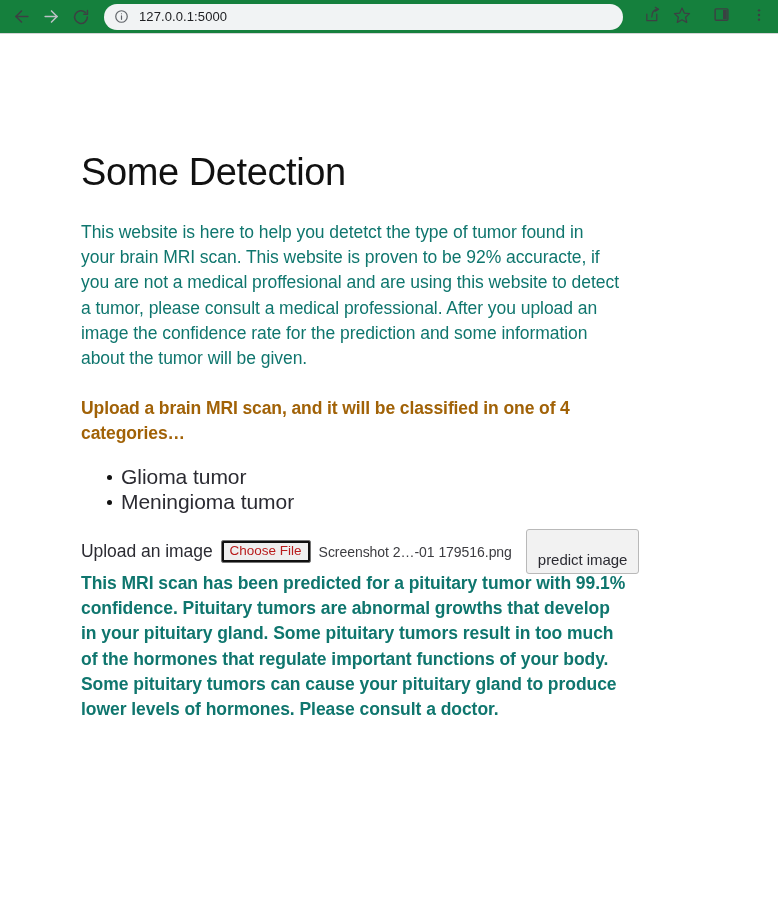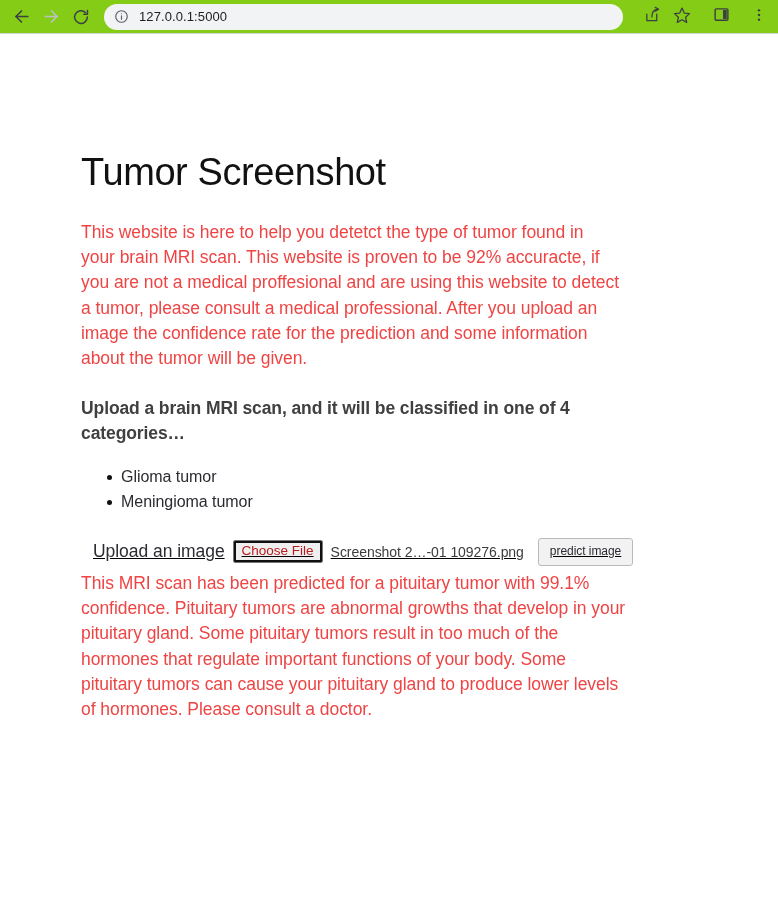--- a/index.html
+++ b/index.html
@@ -13,21 +13,21 @@
     height: 915px;
     background: #ffffff;
     font-family: "Liberation Sans", sans-serif;
     overflow: hidden;
   }
 
   
   .browser-toolbar {
     position: relative;
     height: 34px;
-    background: #84cc16;
+    background: #15803d;
     border-bottom: 1px solid #d4d4d6;
     display: flex;
     align-items: center;
     padding: 0 8px 0 6px;
   }
   .nav-btn {
     width: 30px;
     height: 28px;
     display: flex;
     align-items: center;
@@ -97,70 +97,70 @@
     font-weight: 400;
     color: #111111;
     margin: 0 0 26px 0;
     letter-spacing: -0.4px;
     line-height: 1.1;
   }
   p.body-text {
     font-family: "Liberation Sans", sans-serif;
     font-size: 17.5px;
     line-height: 25.3px;
-    color: #ef4444;
+    color: #0f766e;
     margin: 0 0 24px 0;
     letter-spacing: -0.05px;
     width: 540px;
   }
   p.body-text.result {
     width: 548px;
     margin-bottom: 0;
+    font-weight: bold;
   }
   p.upload-instruction {
     font-family: "Liberation Sans", sans-serif;
     font-size: 17.5px;
     line-height: 25.3px;
-    color: #404040;
+    color: #a16207;
     font-weight: 600;
     margin: 0 0 18px 0;
     letter-spacing: -0.1px;
     width: 500px;
   }
   ul.category-list {
     margin: 0 0 22px 0;
     padding-left: 40px;
     list-style: none;
   }
   ul.category-list li {
     font-family: "Liberation Sans", sans-serif;
-    font-size: 16px;
+    font-size: 21px;
     line-height: 25.3px;
     color: #2b2b32;
     position: relative;
     letter-spacing: -0.05px;
   }
   ul.category-list li::before {
     content: "";
     position: absolute;
     left: -14px;
     top: 11px;
     width: 5px;
     height: 5px;
     border-radius: 50%;
     background: #111111;
   }
 
   
   .upload-row {
     display: flex;
     align-items: center;
-    margin: 0 0 4px 12px;
+    margin: 0 0 4px 0;
     height: 30px;
-    text-decoration: underline;
   }
   .upload-label {
     font-family: "Liberation Sans", sans-serif;
     font-size: 17.5px;
     color: #2b2b32;
     letter-spacing: -0.05px;
     margin-right: 8px;
   }
   .file-input-wrap {
     display: flex;
@@ -182,26 +182,26 @@
   .file-name {
     font-family: "Liberation Sans", sans-serif;
     font-size: 14px;
     color: #3c3c40;
     margin-left: 8px;
     white-space: nowrap;
     letter-spacing: -0.05px;
   }
   .predict-btn {
     font-family: "Liberation Sans", sans-serif;
-    font-size: 12px;
+    font-size: 15px;
     color: #2b2b32;
     background: #f2f2f2;
     border: 1px solid #b9b9b9;
     border-radius: 3px;
-    padding: 4px 11px 5px 11px;
+    padding: 21px 11px 5px 11px;
     margin-left: 14px;
     line-height: 17px;
     cursor: pointer;
     letter-spacing: -0.05px;
   }
 </style>
 </head>
 <body>
 
 <div class="browser-toolbar">
@@ -278,37 +278,37 @@
         <circle cx="12" cy="12" r="1.8"></circle>
         <circle cx="12" cy="19" r="1.8"></circle>
       </svg>
     </span>
   </div>
 </div>
 
 <div class="page">
   <div class="content">
 
-    <h1 class="page-title">Tumor Screenshot</h1>
+    <h1 class="page-title">Some Detection</h1>
 
     <p class="body-text">This website is here to help you detetct the type of tumor found in your brain MRI scan. This website is proven to be 92% accuracte, if you are not a medical proffesional and are using this website to detect a tumor, please consult a medical professional. After you upload an image the confidence rate for the prediction and some information about the tumor will be given.</p>
 
     <p class="upload-instruction">Upload a brain MRI scan, and it will be classified in one of 4 categories…</p>
 
     <ul class="category-list">
       <li>Glioma tumor</li>
       <li>Meningioma tumor</li>
     </ul>
 
     <div class="upload-row">
       <span class="upload-label">Upload an image</span>
 
       <span class="file-input-wrap">
         <button class="choose-file-btn">Choose File</button>
-        <span class="file-name">Screenshot 2…-01 109276.png</span>
+        <span class="file-name">Screenshot 2…-01 179516.png</span>
       </span>
 
       <button class="predict-btn">predict image</button>
     </div>
 
     <p class="body-text result">This MRI scan has been predicted for a pituitary tumor with 99.1% confidence. Pituitary tumors are abnormal growths that develop in your pituitary gland. Some pituitary tumors result in too much of the hormones that regulate important functions of your body. Some pituitary tumors can cause your pituitary gland to produce lower levels of hormones. Please consult a doctor.</p>
 
   </div>
 </div>
 

